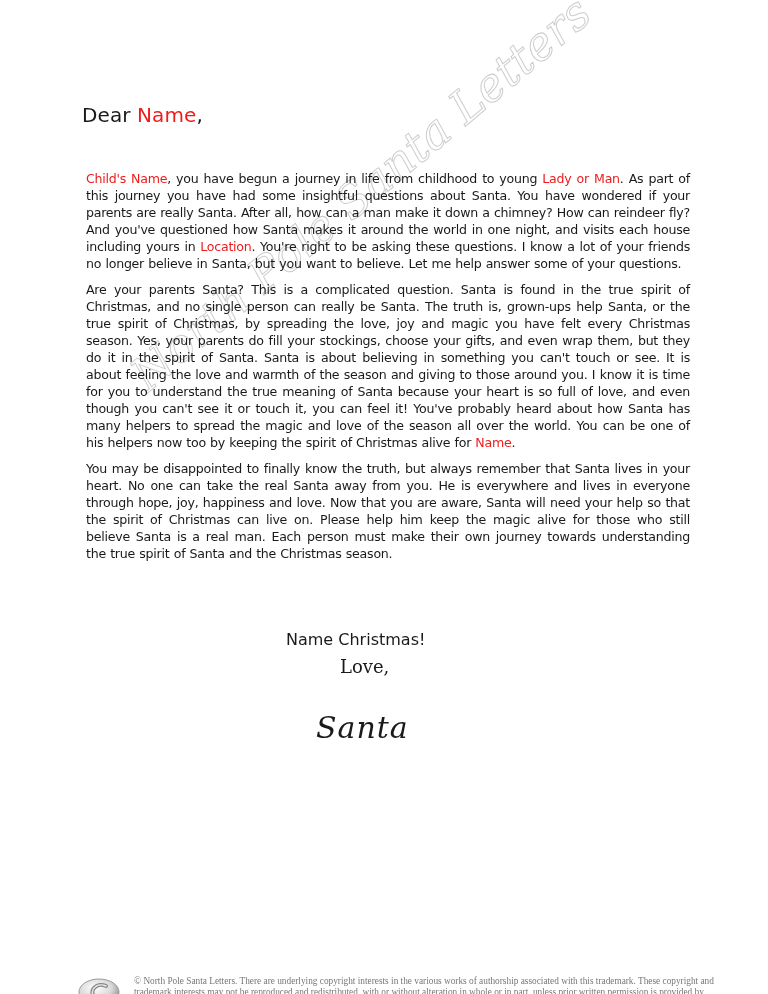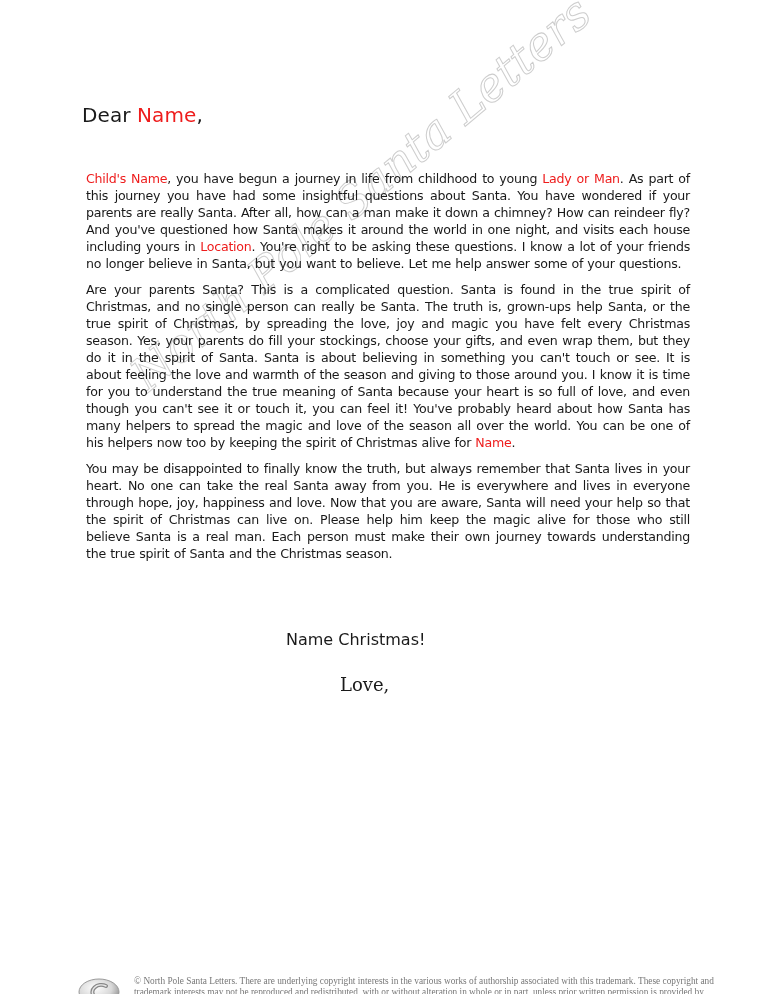--- a/index.html
+++ b/index.html
@@ -3,21 +3,21 @@
 <meta charset="utf-8">
 <style>
   html, body { margin: 0; padding: 0; background: #ffffff; }
   body { width: 768px; height: 994px; position: relative; overflow: hidden; font-family: "DejaVu Sans", sans-serif; color: #1a1a1a; }
   .page { position: absolute; inset: 0; background: #fff; }
   .salutation { position: absolute; left: 82px; top: 103px; font-size: 20px; letter-spacing: 0.1px; }
   .red { color: #ee1c1c; }
   .body-text { position: absolute; left: 82px; top: 170px; width: 608px; font-size: 12.6px; line-height: 17.1px; letter-spacing: -0.25px; word-spacing: 0.5px; text-align: justify; }
   .body-text p { margin: 0 0 8px 4px; }
   .closing { position: absolute; left: 286px; top: 630px; font-size: 16px; }
-  .love { position: absolute; left: 340px; top: 674px; font-size: 18px; font-family: "DejaVu Serif", serif; }
+  .love { position: absolute; left: 340px; top: 656px; font-size: 18px; font-family: "DejaVu Serif", serif; }
   .signature { position: absolute; left: 316px; top: 710px; font-size: 30px; font-family: "DejaVu Serif", serif; font-style: italic; letter-spacing: 1px; }
   .watermark { position: absolute; left: 120px; top: 360px; transform: rotate(-40deg); transform-origin: left top; font-family: "DejaVu Serif", serif; font-style: italic; font-size: 46px; color: transparent; -webkit-text-stroke: 1px #c8c8c8; white-space: nowrap; pointer-events: none; opacity: 0.9; }
   .footer { position: absolute; left: 74px; top: 942px; width: 640px; display: flex; align-items: flex-end; gap: 10px; margin-top: 32px; }
   .copyright-icon { width: 50px; height: 36px; flex: 0 0 50px; display: flex; align-items: center; justify-content: center; }
   .footer-text { font-family: "Liberation Serif", serif; font-size: 9.3px; line-height: 11.4px; color: #777; }
 </style>
 </head>
 <body>
 
 <div class="page">
@@ -35,20 +35,21 @@
     <p>
       <span>Are your parents Santa?  This is a complicated question.  Santa is found in the true spirit of Christmas, and no single person can really be Santa.  The truth is, grown-ups help Santa, or the true spirit of Christmas, by spreading the love, joy and magic you have felt every Christmas season.  Yes, your parents do fill your stockings, choose your gifts, and even wrap them, but they do it in the spirit of Santa.  Santa is about believing in something you can't touch or see.  It is about feeling the love and warmth of the season and giving to those around you.  I know it is time for you to understand the true meaning of Santa because your heart is so full of love, and even though you can't see it or touch it, you can feel it!  You've probably heard about how Santa has many helpers to spread the magic and love of the season all over the world.  You can be one of his helpers now too by keeping the spirit of Christmas alive for </span><span class="red">Name</span><span>.</span>
     </p>
     <p>
       <span>You may be disappointed to finally know the truth, but always remember that Santa lives in your heart.  No one can take the real Santa away from you.  He is everywhere and lives in everyone through hope, joy, happiness and love.  Now that you are aware, Santa will need your help so that the spirit of Christmas can live on.  Please help him keep the magic alive for those who still believe Santa is a real man.  Each person must make their own journey towards understanding the true spirit of Santa and the Christmas season.</span>
     </p>
   </div>
 
   <div class="closing">Name Christmas!</div>
   <div class="love">Love,</div>
+  <div class="signature">Santa</div>
 
   <div class="footer">
     <span class="copyright-icon">
       <svg width="48" height="36" viewBox="0 0 48 36">
         <defs>
           <radialGradient id="cg" cx="40%" cy="35%" r="70%">
             <stop offset="0%" stop-color="#ffffff"></stop>
             <stop offset="60%" stop-color="#d8d8d8"></stop>
             <stop offset="100%" stop-color="#8a8a8a"></stop>
           </radialGradient>

